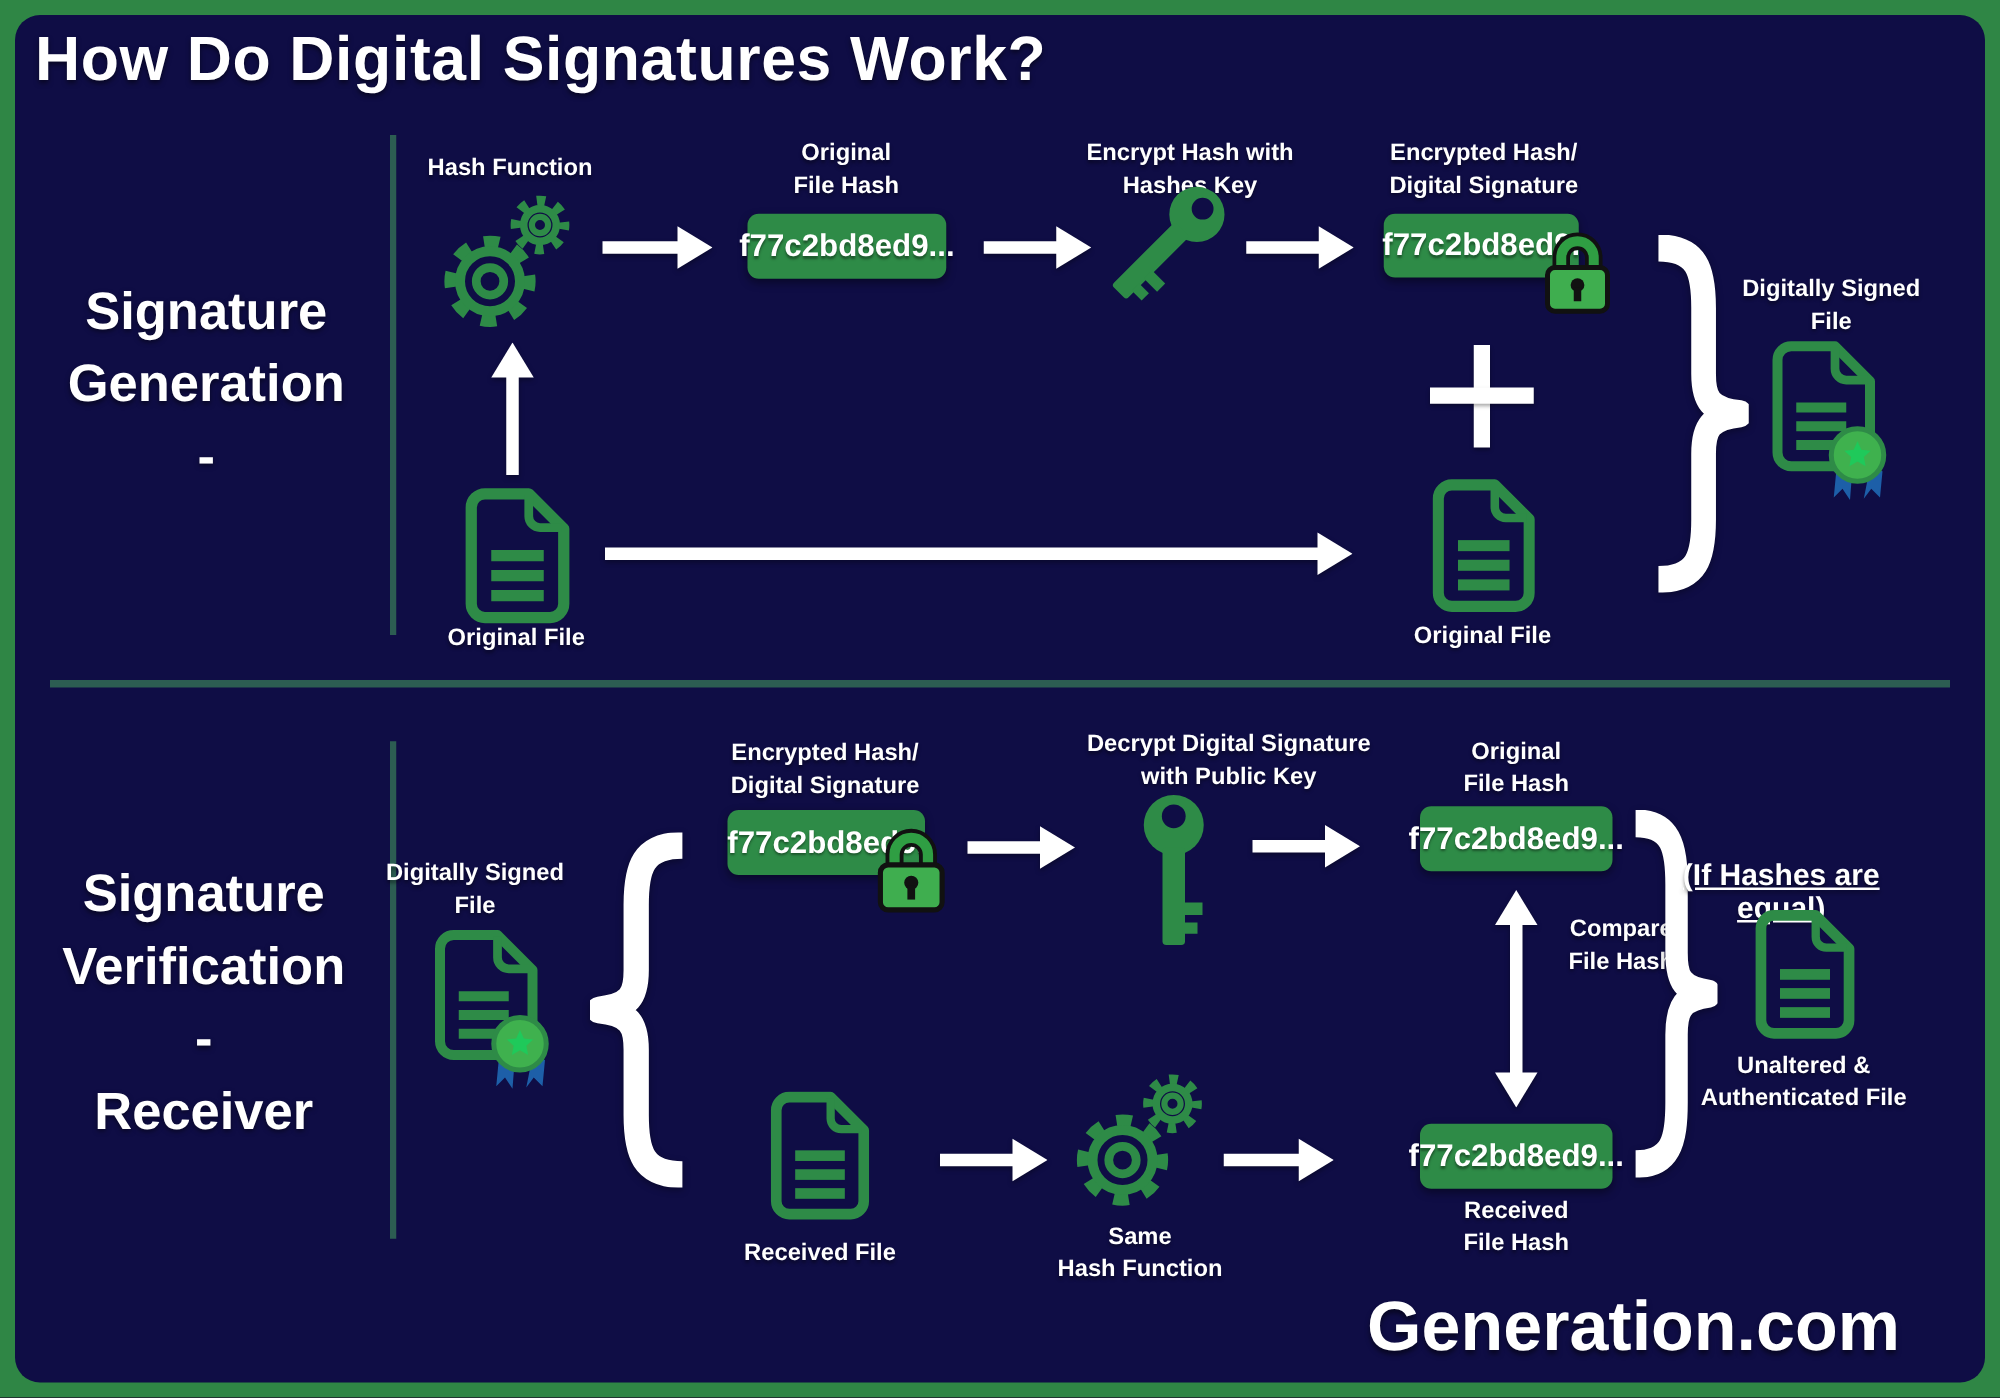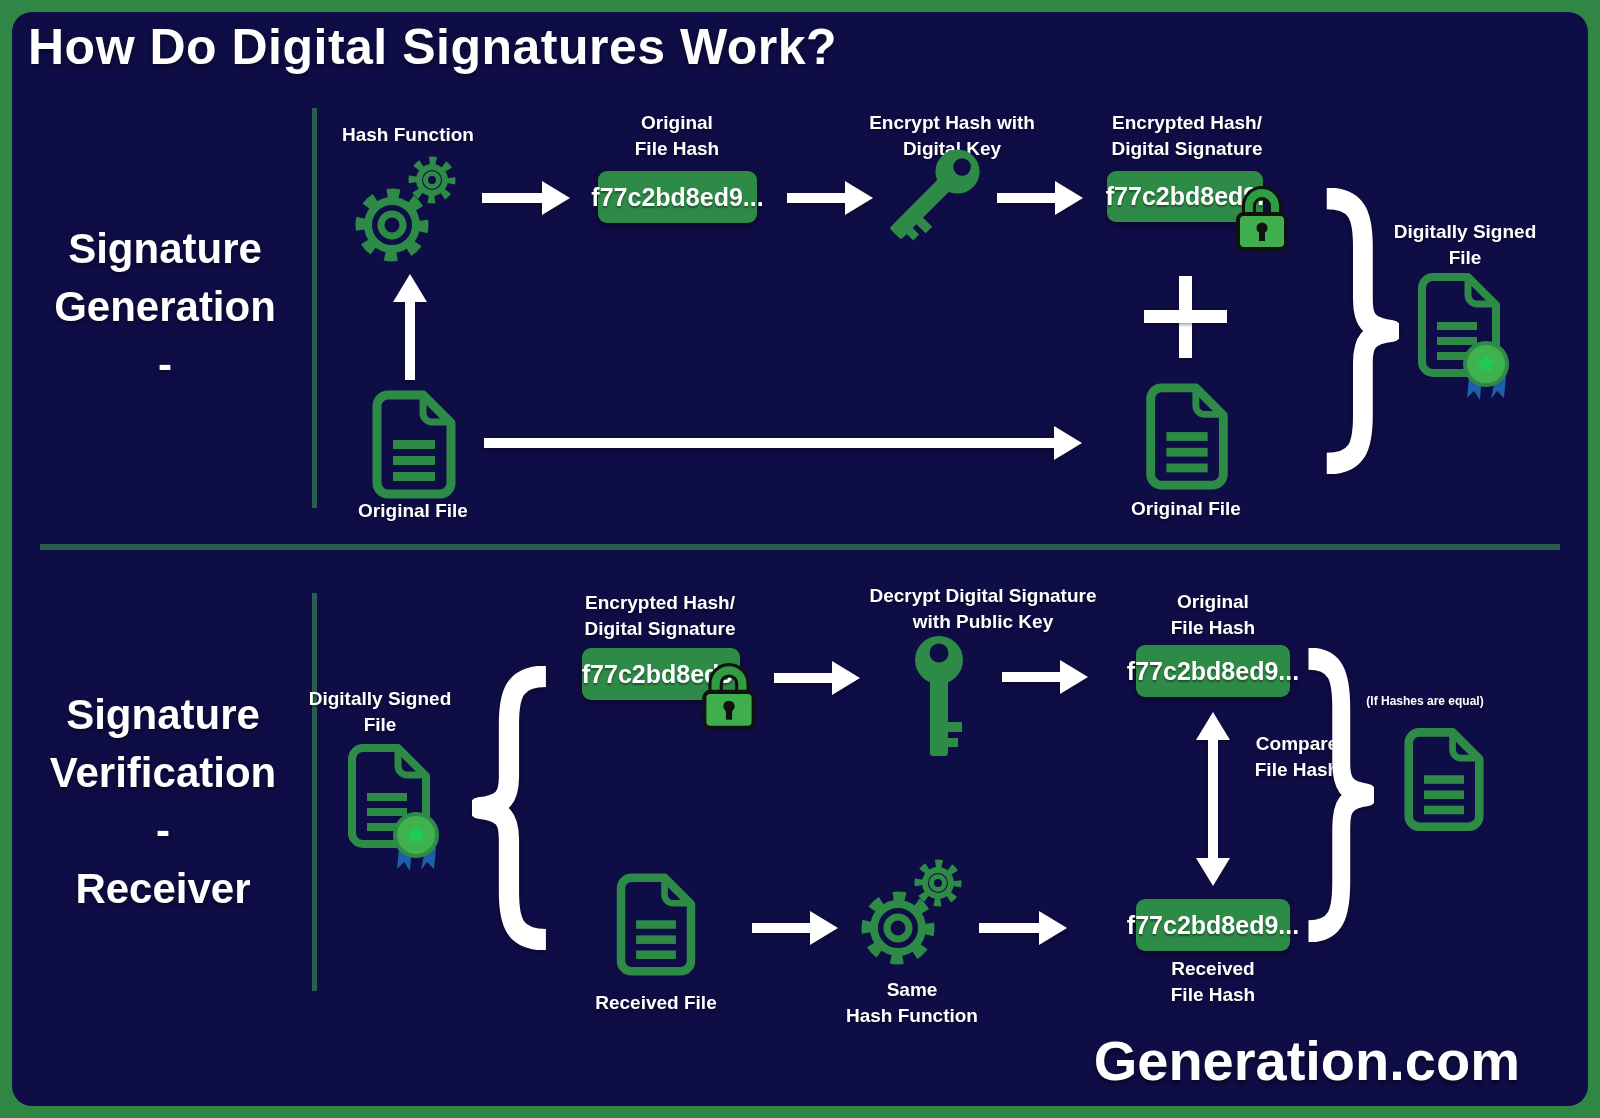--- a/index.html
+++ b/index.html
@@ -75,21 +75,21 @@
 
   <div class="arr" style="left:785px;top:180px;">
     <svg width="88" height="36">
         <line x1="2" y1="18" x2="62" y2="18" stroke="#fff" stroke-width="10"></line>
         <polygon points="60,1 88,18 60,35" fill="#fff"></polygon>
       </svg>
   </div>
 
   <div class="lbl" style="left:862px;top:97px;width:180px;margin-top:13px;">
     <div>Encrypt Hash with</div>
-    <div>Digital Key</div>
+    <div>Hashes Key</div>
   </div>
 
   <div class="icon" style="left:878px;top:143px;">
     <svg width="112" height="112" viewBox="0 0 112 112">
       <g transform="translate(56,56) rotate(45) translate(-35,-60) scale(0.92)">
         <circle cx="35" cy="26" r="24" fill="#2e8b47"></circle>
         <circle cx="35" cy="19" r="9.5" fill="#0f0d45"></circle>
         <rect x="26" y="44" width="18" height="78" rx="3" fill="#2e8b47"></rect>
         <rect x="42" y="88" width="16" height="10" fill="#2e8b47"></rect>
         <rect x="42" y="104" width="12" height="9" fill="#2e8b47"></rect>
@@ -328,26 +328,30 @@
         <polygon points="62,1 90,18 62,35" fill="#fff"></polygon>
       </svg>
   </div>
 
   <div class="brace" style="left:1296px;top:648px;">
     <svg width="78" height="294" viewBox="0 0 100 304" preserveAspectRatio="none">
       <path d="M16 11 C52 11 58 30 58 62 L58 118 C58 140 64 149 92 152 C64 155 58 164 58 186 L58 242 C58 274 52 293 16 293" fill="none" stroke="#fff" stroke-width="23" stroke-linejoin="round"></path>
     </svg>
   </div>
 
-  <div class="lbl" style="left:1330px;top:688px;width:190px;font-size:12px;">(If Hashes are equal)</div>
+  <div class="lbl" style="left:1330px;top:688px;width:190px;font-size:24px;text-decoration:underline;">(If Hashes are equal)</div>
 
   <div class="icon" style="left:1404px;top:727px;">
     <svg width="80" height="106" viewBox="0 0 84 110">
       <path d="M16 5 H51 L79 33 V93 a11 11 0 0 1 -11 11 H16 a11 11 0 0 1 -11 -11 V16 a11 11 0 0 1 11 -11 Z" fill="none" stroke="#2e8b47" stroke-width="9" stroke-linejoin="round"></path>
       <path d="M51 6 V23 a9 9 0 0 0 9 9 H77" fill="none" stroke="#2e8b47" stroke-width="7"></path>
       <rect x="21" y="50" width="42" height="9" fill="#2e8b47"></rect>
       <rect x="21" y="66" width="42" height="9" fill="#2e8b47"></rect>
       <rect x="21" y="82" width="42" height="9" fill="#2e8b47"></rect>
     </svg>
   </div>
+  <div class="lbl" style="left:1340px;top:840px;width:206px;">
+    <div>Unaltered &amp;</div>
+    <div>Authenticated File</div>
+  </div>
 
   <div class="footer">Generation.com</div>
 </div>
 
 </body></html>

